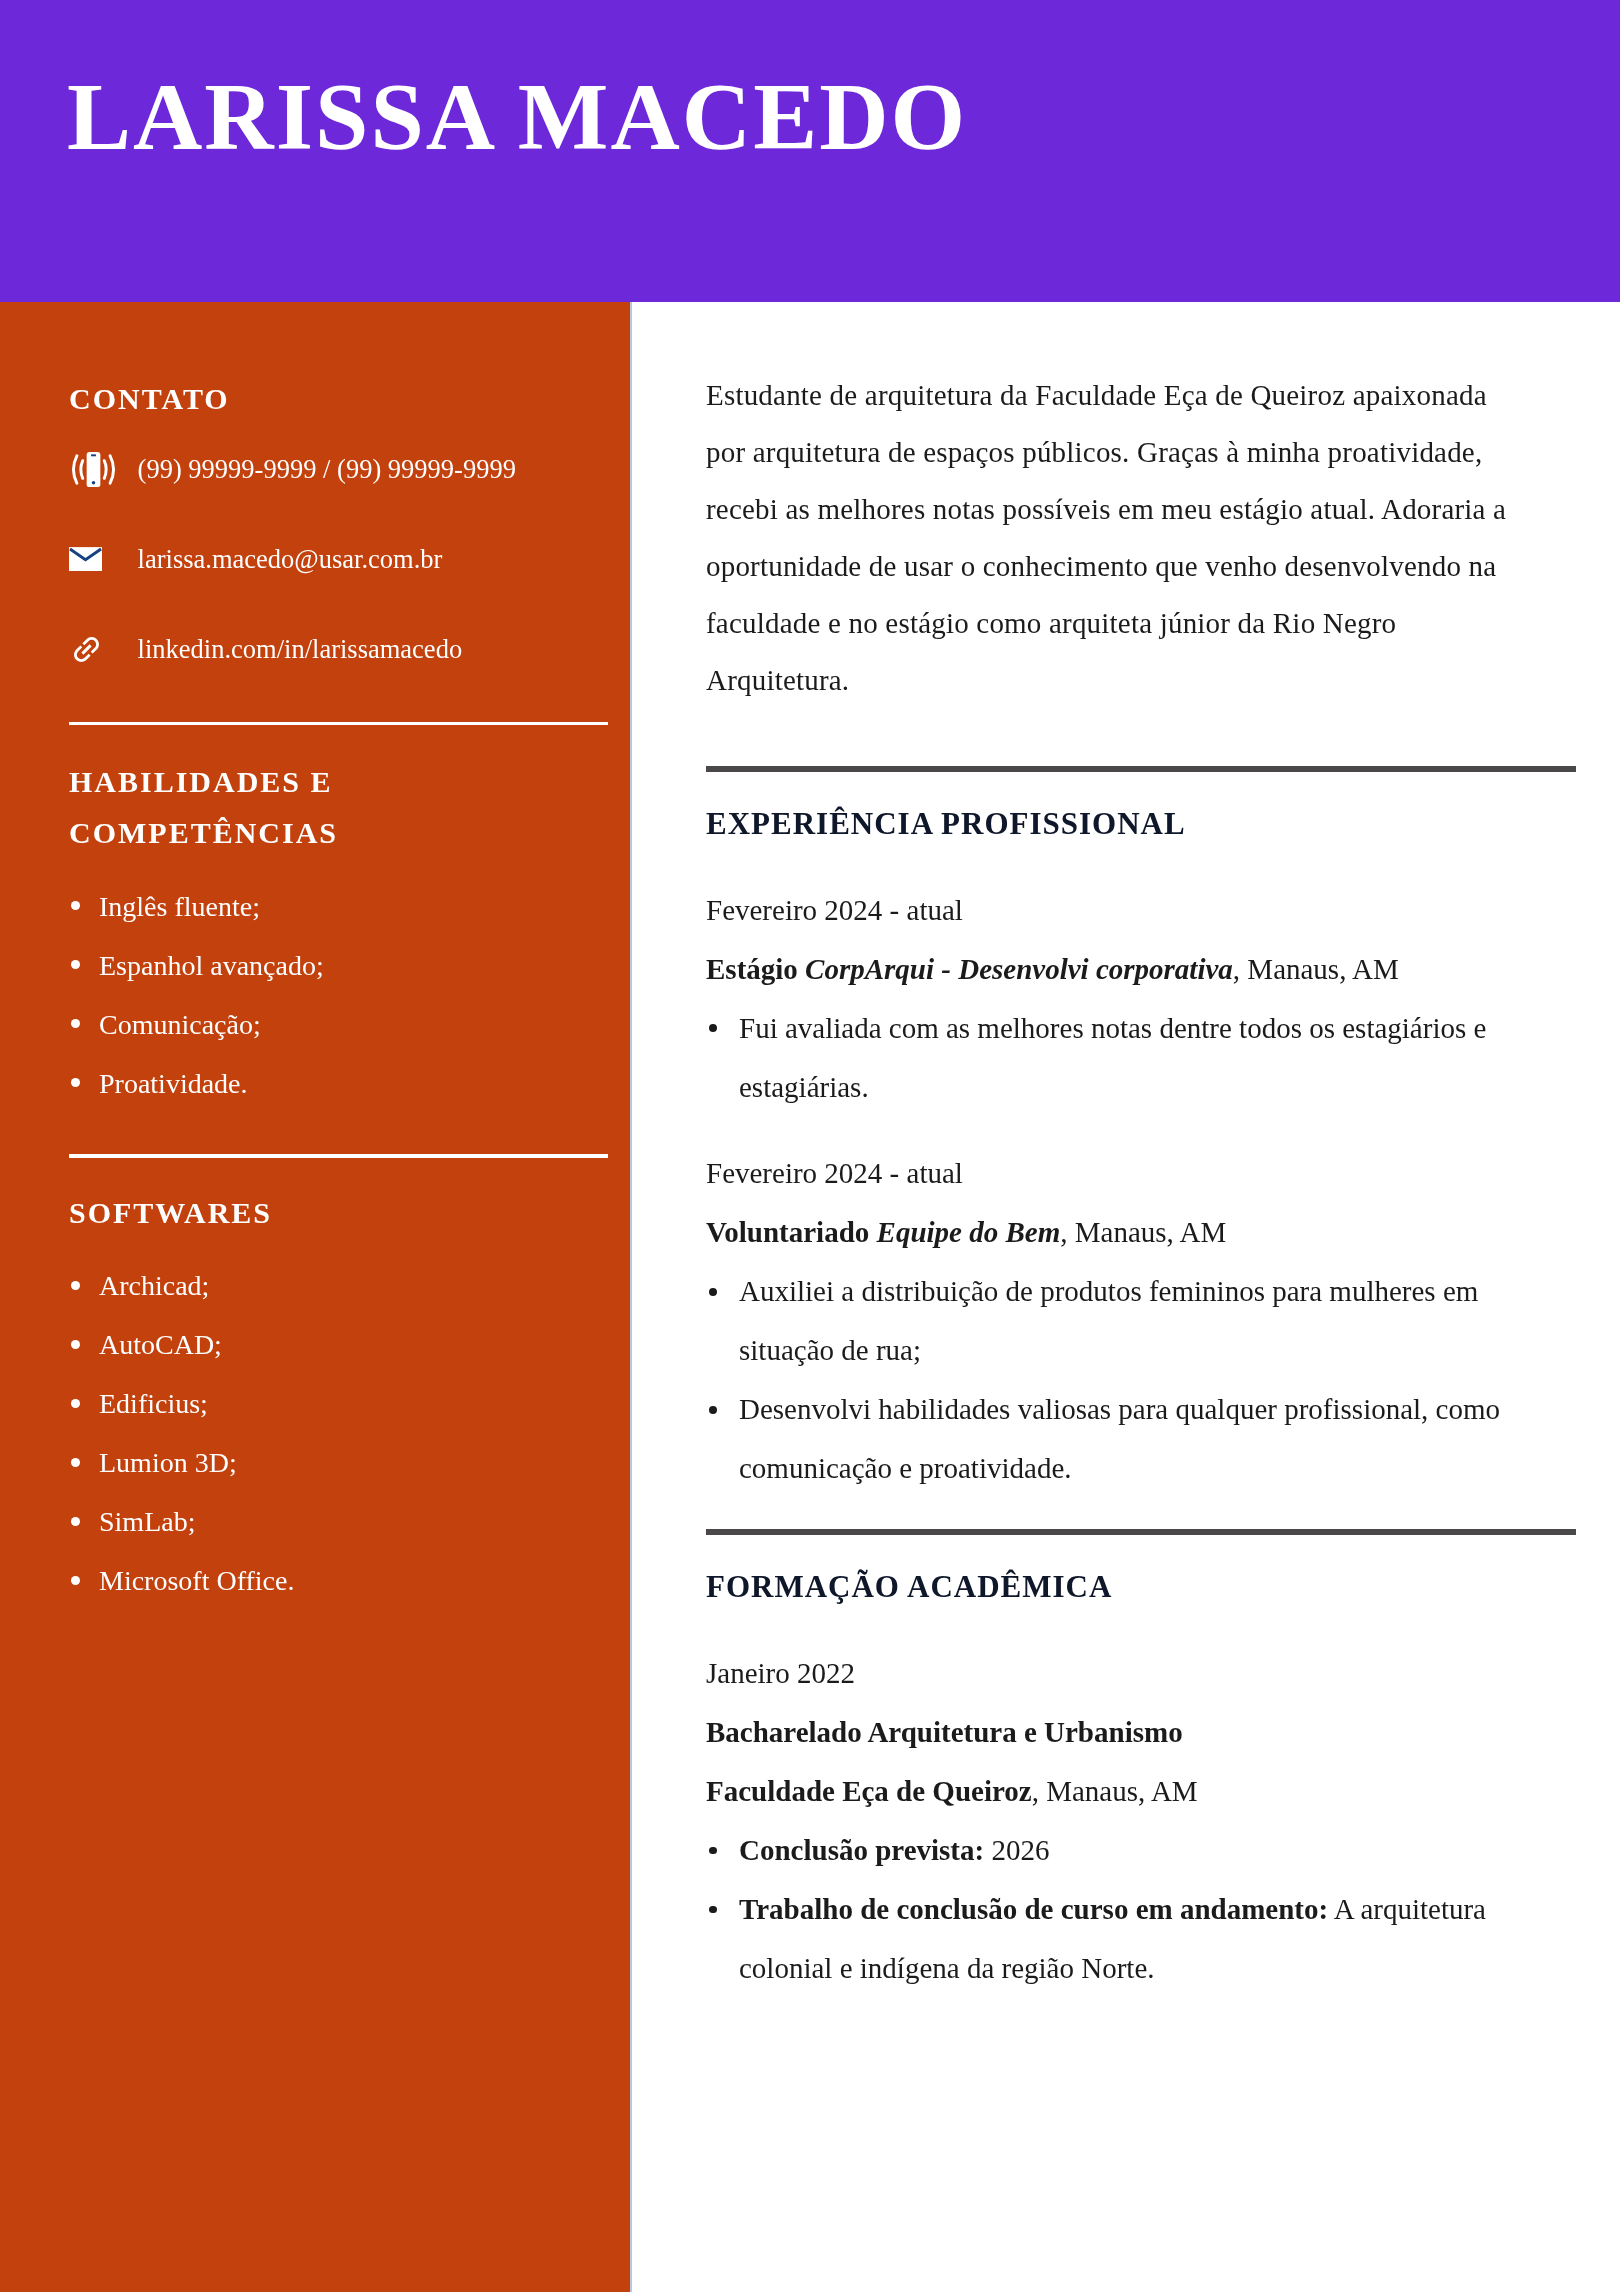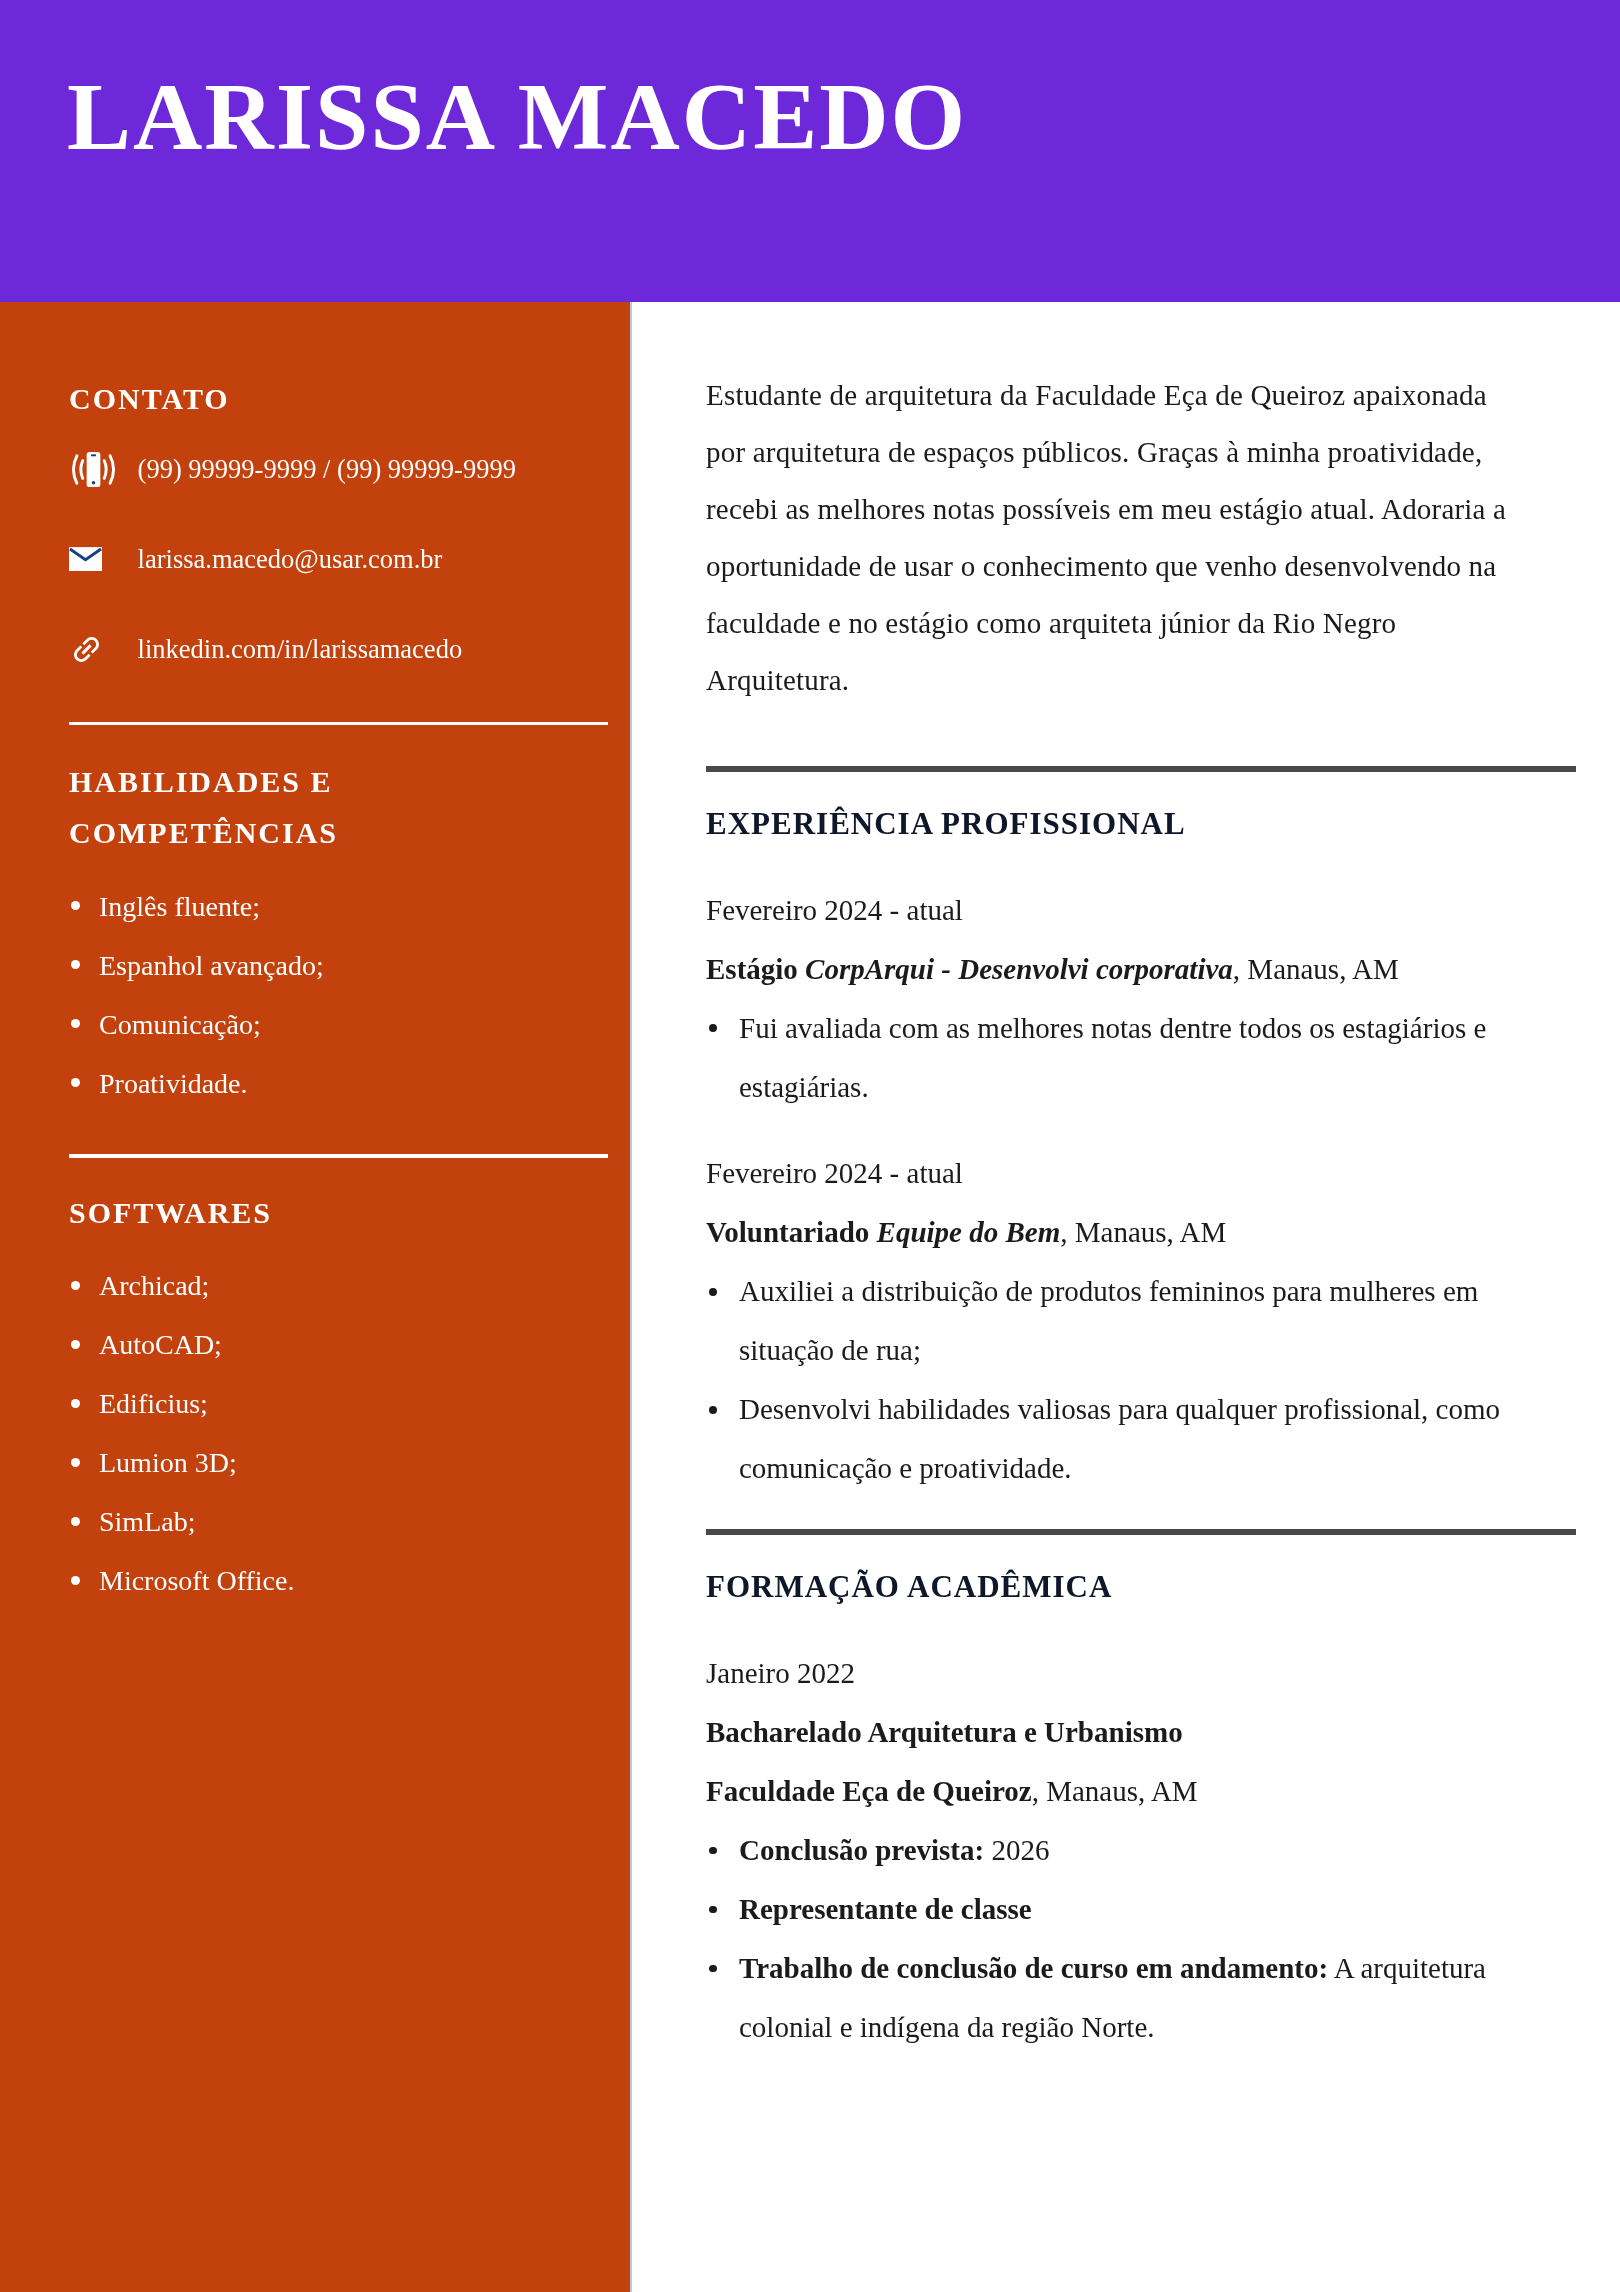--- a/index.html
+++ b/index.html
@@ -181,20 +181,19 @@
   <hr class="main-divider d2">
 
   <h2 class="main-h">FORMAÇÃO ACADÊMICA</h2>
 
   <div>
     <div class="line gap-top">Janeiro 2022</div>
     <div class="line b">Bacharelado Arquitetura e Urbanismo</div>
     <div class="line"><span class="b">Faculdade Eça de Queiroz</span><span>, Manaus, AM</span></div>
     <ul class="m-list">
       <li><span class="dot"></span><span class="bullet-text"><span class="b">Conclusão prevista:</span><span> 2026</span></span></li>
-      <li><span class="dot"></span><span class="bullet-text"><span class="b">Representante de classe</span><span></span></span></li>
       <li><span class="dot"></span><span class="bullet-text"><span class="b">Trabalho de conclusão de curso em andamento:</span><span> A arquitetura
 colonial e indígena da região Norte.</span></span></li>
     </ul>
   </div>
 
 </div>
 
 
 </body></html>

